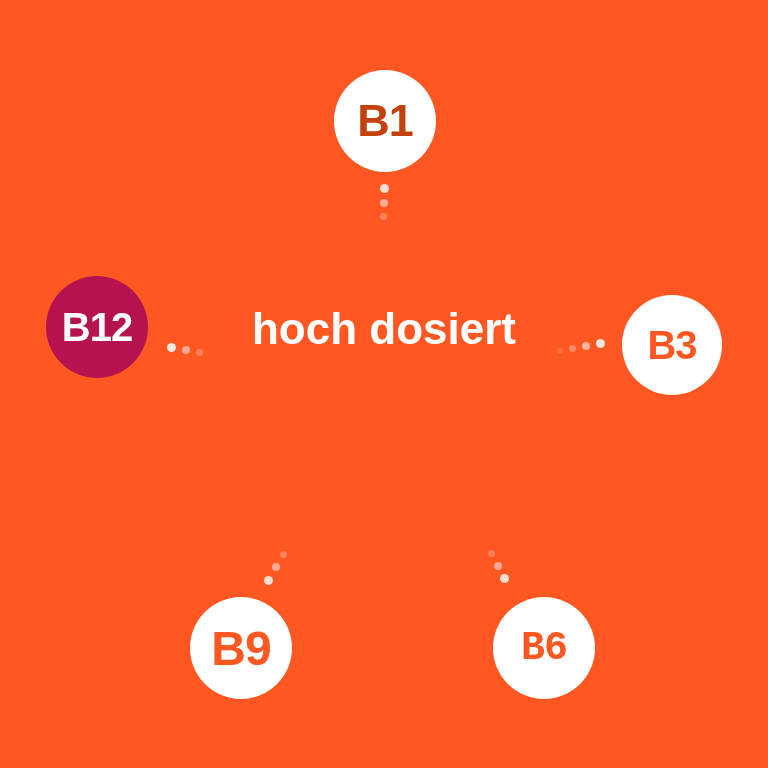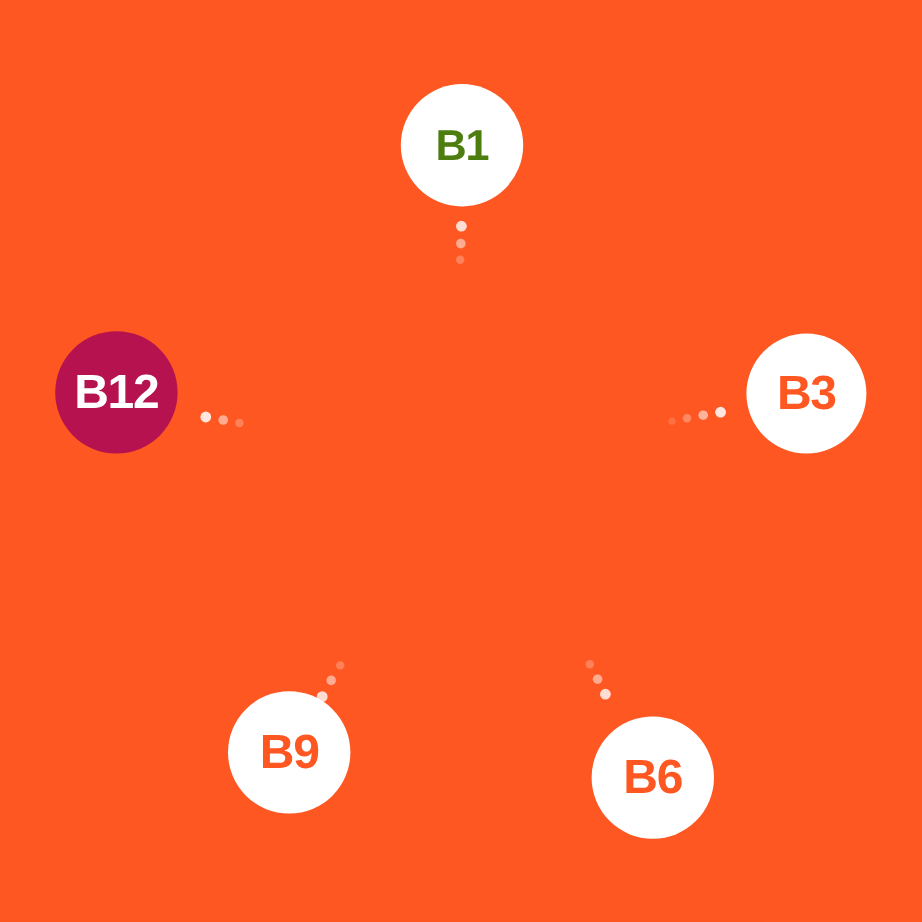--- a/index.html
+++ b/index.html
@@ -11,50 +11,51 @@
   .dot { position:absolute; border-radius:50%; background:#fff; }
   .center { position:absolute; left:200px; top:300px; width:368px; text-align:center; color:#fff; }
   .line1 { font-size:44px; line-height:56px; font-weight:normal; }
   .line1 b { font-weight:bold; }
   .line2 { font-size:44px; line-height:58px; font-weight:normal; }
   .line3 { font-size:44px; line-height:58px; font-weight:bold; }
 </style>
 </head>
 <body>
 
-<div class="node" style="left:334px; top:70px; width:102px; height:102px; background:#fff; color:#4d7c0f; font-size:36px;align-items:center;">
+<div class="node" style="left:334px; top:70px; width:102px; height:102px; background:#fff; color:#c2410c; font-size:45px;align-items:center;">
   <span>B1</span>
 </div>
 <div class="dot" style="left:380px; top:184px; width:9px; height:9px; opacity:0.8;"></div>
 <div class="dot" style="left:380px; top:199px; width:8px; height:8px; opacity:0.5;"></div>
 <div class="dot" style="left:380px; top:213px; width:7px; height:7px; opacity:0.25;"></div>
 
-<div class="node" style="left:622px; top:278px; width:100px; height:100px; background:#fff; color:#FE5722; font-size:40px;">
+<div class="node" style="left:622px; top:295px; width:100px; height:100px; background:#fff; color:#FE5722; font-size:40px;">
   <span>B3</span>
 </div>
 <div class="dot" style="left:596px; top:339px; width:9px; height:9px; opacity:0.85;"></div>
 <div class="dot" style="left:582px; top:342px; width:8px; height:8px; opacity:0.55;"></div>
 <div class="dot" style="left:569px; top:345px; width:7px; height:7px; opacity:0.3;"></div>
 <div class="dot" style="left:557px; top:348px; width:6px; height:6px; opacity:0.15;"></div>
 
-<div class="node" style="left:493px; top:597px; width:102px; height:102px; background:#fff; color:#FE5722; font-size:40px;">
+<div class="node" style="left:493px; top:597px; width:102px; height:102px; background:#fff; color:#FE5722; font-size:40px;font-family:Liberation Mono, monospace;">
   <span>B6</span>
 </div>
 <div class="dot" style="left:500px; top:574px; width:9px; height:9px; opacity:0.8;"></div>
 <div class="dot" style="left:494px; top:562px; width:8px; height:8px; opacity:0.5;"></div>
 <div class="dot" style="left:488px; top:550px; width:7px; height:7px; opacity:0.25;"></div>
 
-<div class="node" style="left:190px; top:576px; width:102px; height:102px; background:#fff; color:#FE5722; font-size:40px;">
+<div class="node" style="left:190px; top:597px; width:102px; height:102px; background:#fff; color:#FE5722; font-size:48px;">
   <span>B9</span>
 </div>
 <div class="dot" style="left:264px; top:576px; width:9px; height:9px; opacity:0.8;"></div>
 <div class="dot" style="left:272px; top:563px; width:8px; height:8px; opacity:0.5;"></div>
 <div class="dot" style="left:280px; top:551px; width:7px; height:7px; opacity:0.25;"></div>
 
 <div class="node" style="left:46px; top:276px; width:102px; height:102px; background:#B5124F; color:#fff; font-size:40px;">
   <span>B12</span>
 </div>
 <div class="dot" style="left:167px; top:343px; width:9px; height:9px; opacity:0.85;"></div>
 <div class="dot" style="left:182px; top:346px; width:8px; height:8px; opacity:0.5;"></div>
 <div class="dot" style="left:196px; top:349px; width:7px; height:7px; opacity:0.25;"></div>
 
 <div class="center">
+  <div class="line3">hoch dosiert</div>
 </div>
 
 </body></html>

